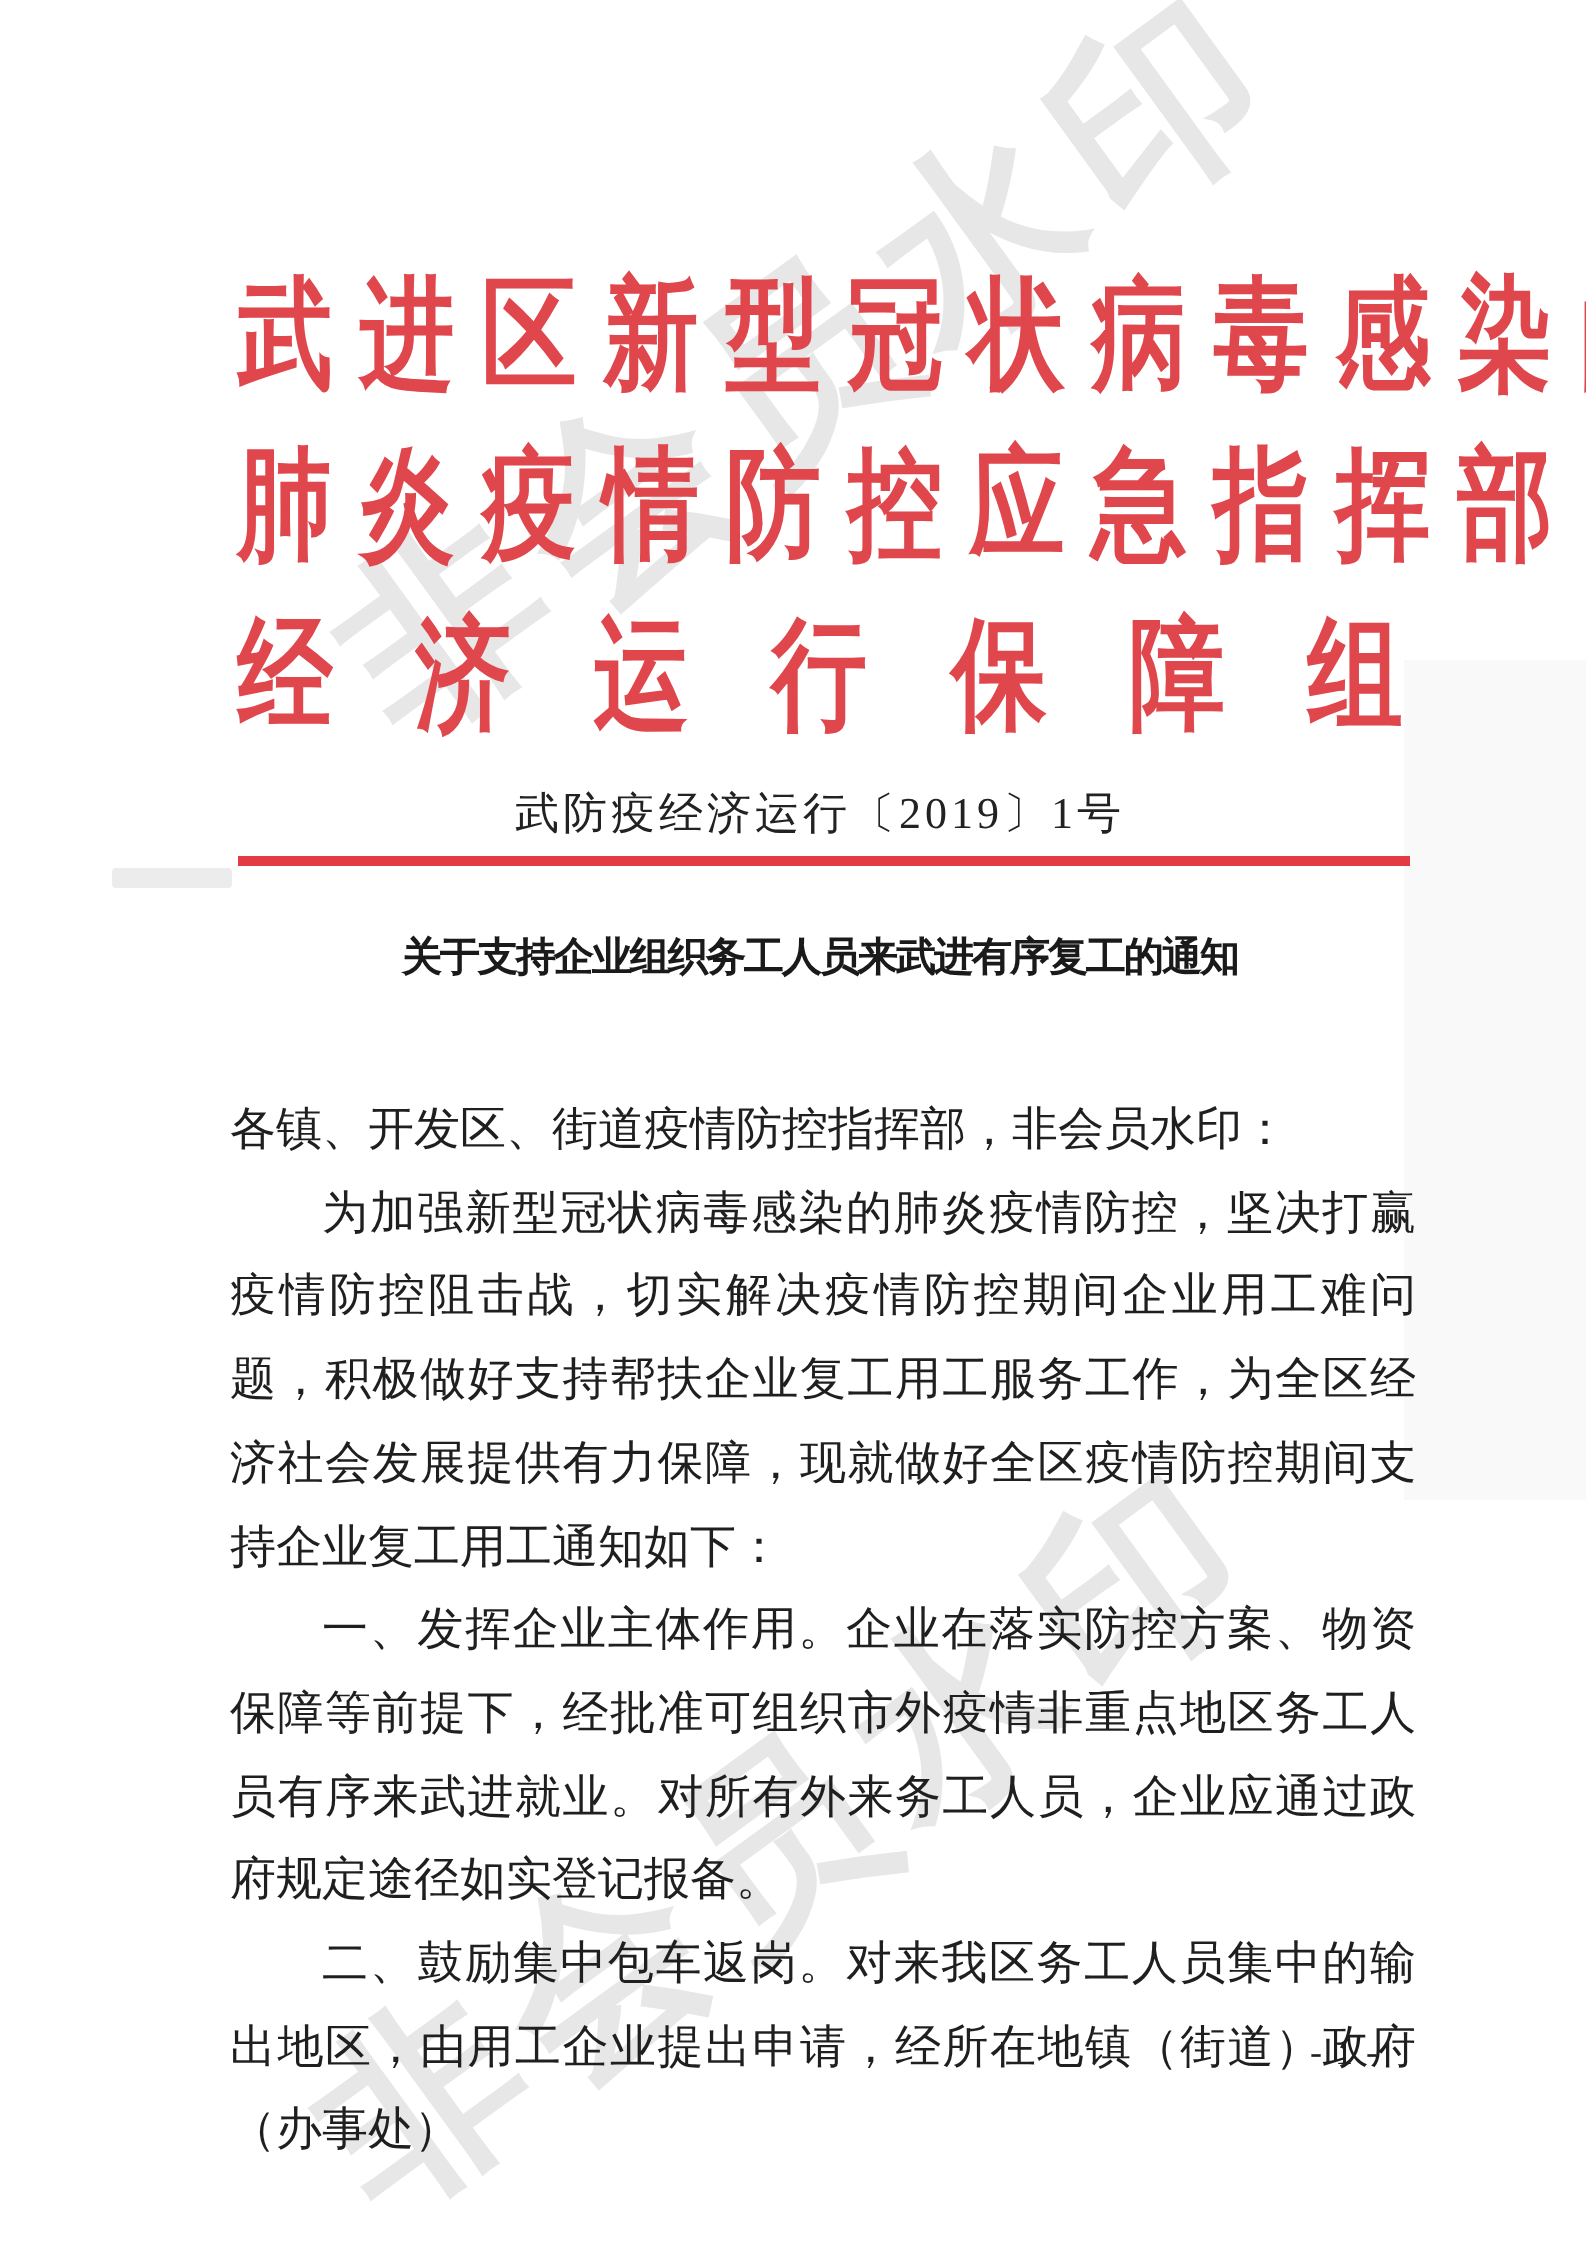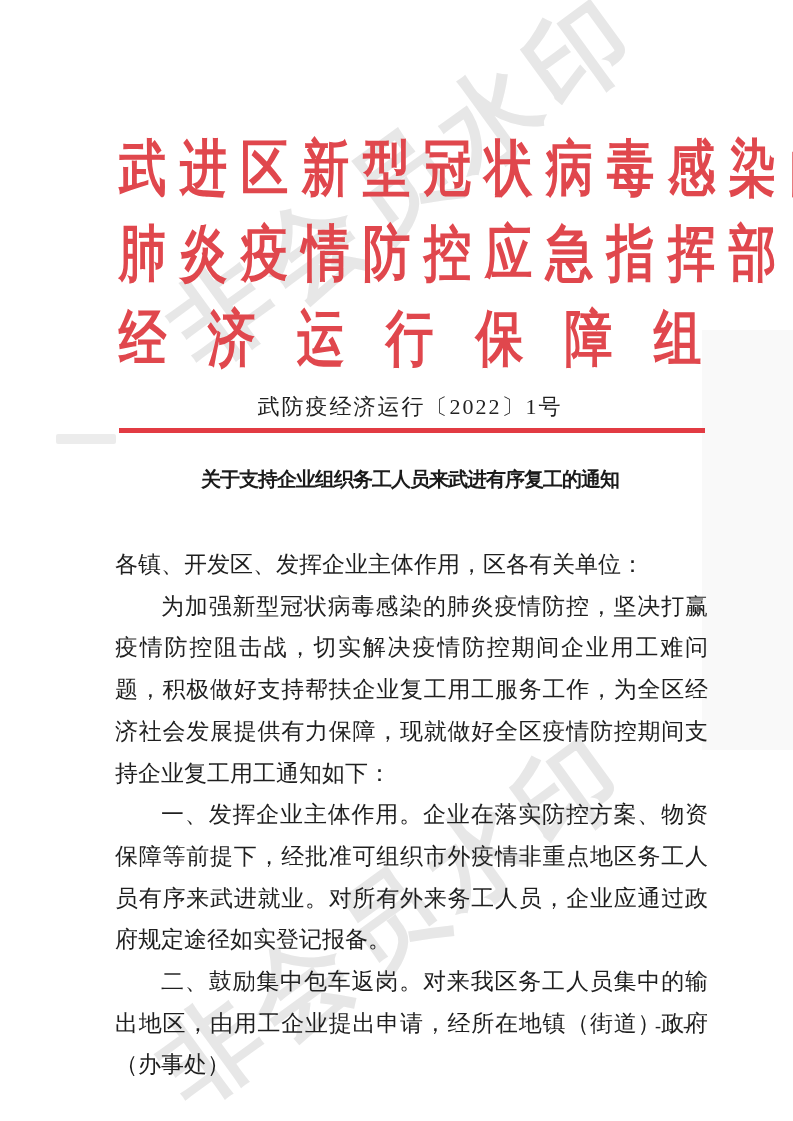--- a/index.html
+++ b/index.html
@@ -124,28 +124,28 @@
         <span>经</span>
         <span>济</span>
         <span>运</span>
         <span>行</span>
         <span>保</span>
         <span>障</span>
         <span>组</span>
       </div>
   </div>
 
-  <div id="doc-number">武防疫经济运行〔2022〕1号</div>
+  <div id="doc-number">武防疫经济运行〔2019〕1号</div>
 
   <div id="red-rule"></div>
 
   <div id="doc-title">关于支持企业组织务工人员来武进有序复工的通知</div>
 
   <div id="body-text">
-    <p class="salutation">各镇、开发区、发挥企业主体作用，区各有关单位：</p>
+    <p class="salutation">各镇、开发区、街道疫情防控指挥部，非会员水印：</p>
     <p>为加强新型冠状病毒感染的肺炎疫情防控，坚决打赢疫情防控阻击战，切实解决疫情防控期间企业用工难问题，积极做好支持帮扶企业复工用工服务工作，为全区经济社会发展提供有力保障，现就做好全区疫情防控期间支持企业复工用工通知如下：</p>
     <p>一、发挥企业主体作用。企业在落实防控方案、物资保障等前提下，经批准可组织市外疫情非重点地区务工人员有序来武进就业。对所有外来务工人员，企业应通过政府规定途径如实登记报备。</p>
     <p>二、鼓励集中包车返岗。对来我区务工人员集中的输出地区，由用工企业提出申请，经所在地镇（街道）政府（办事处）</p>
   </div>
 
   <div id="page-number">- 1 -</div>
 
 </div>
 
 </body></html>

